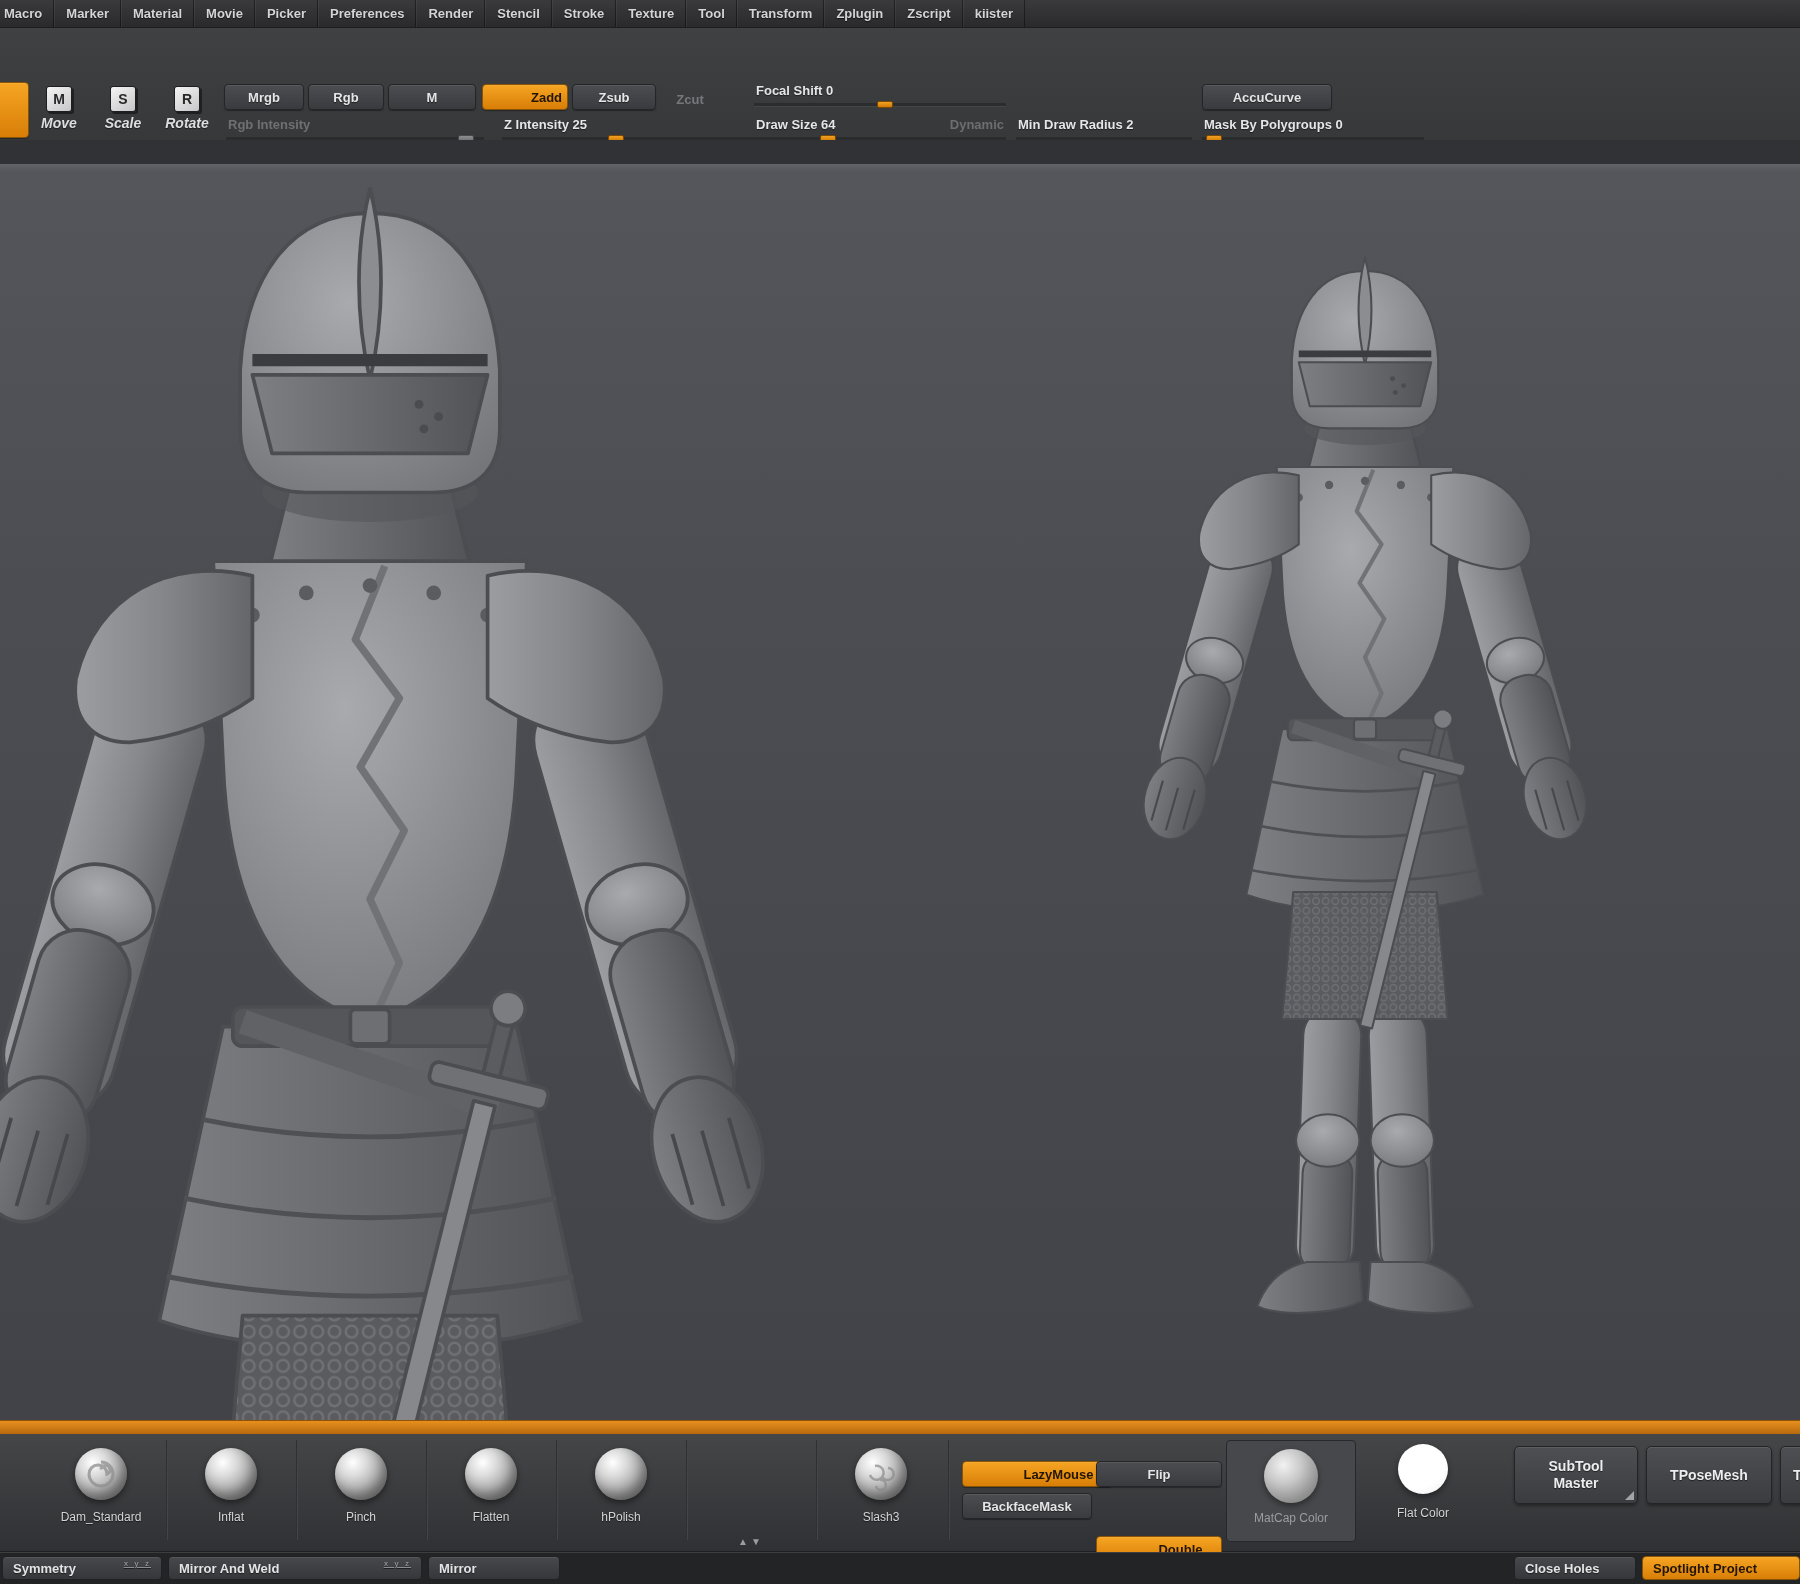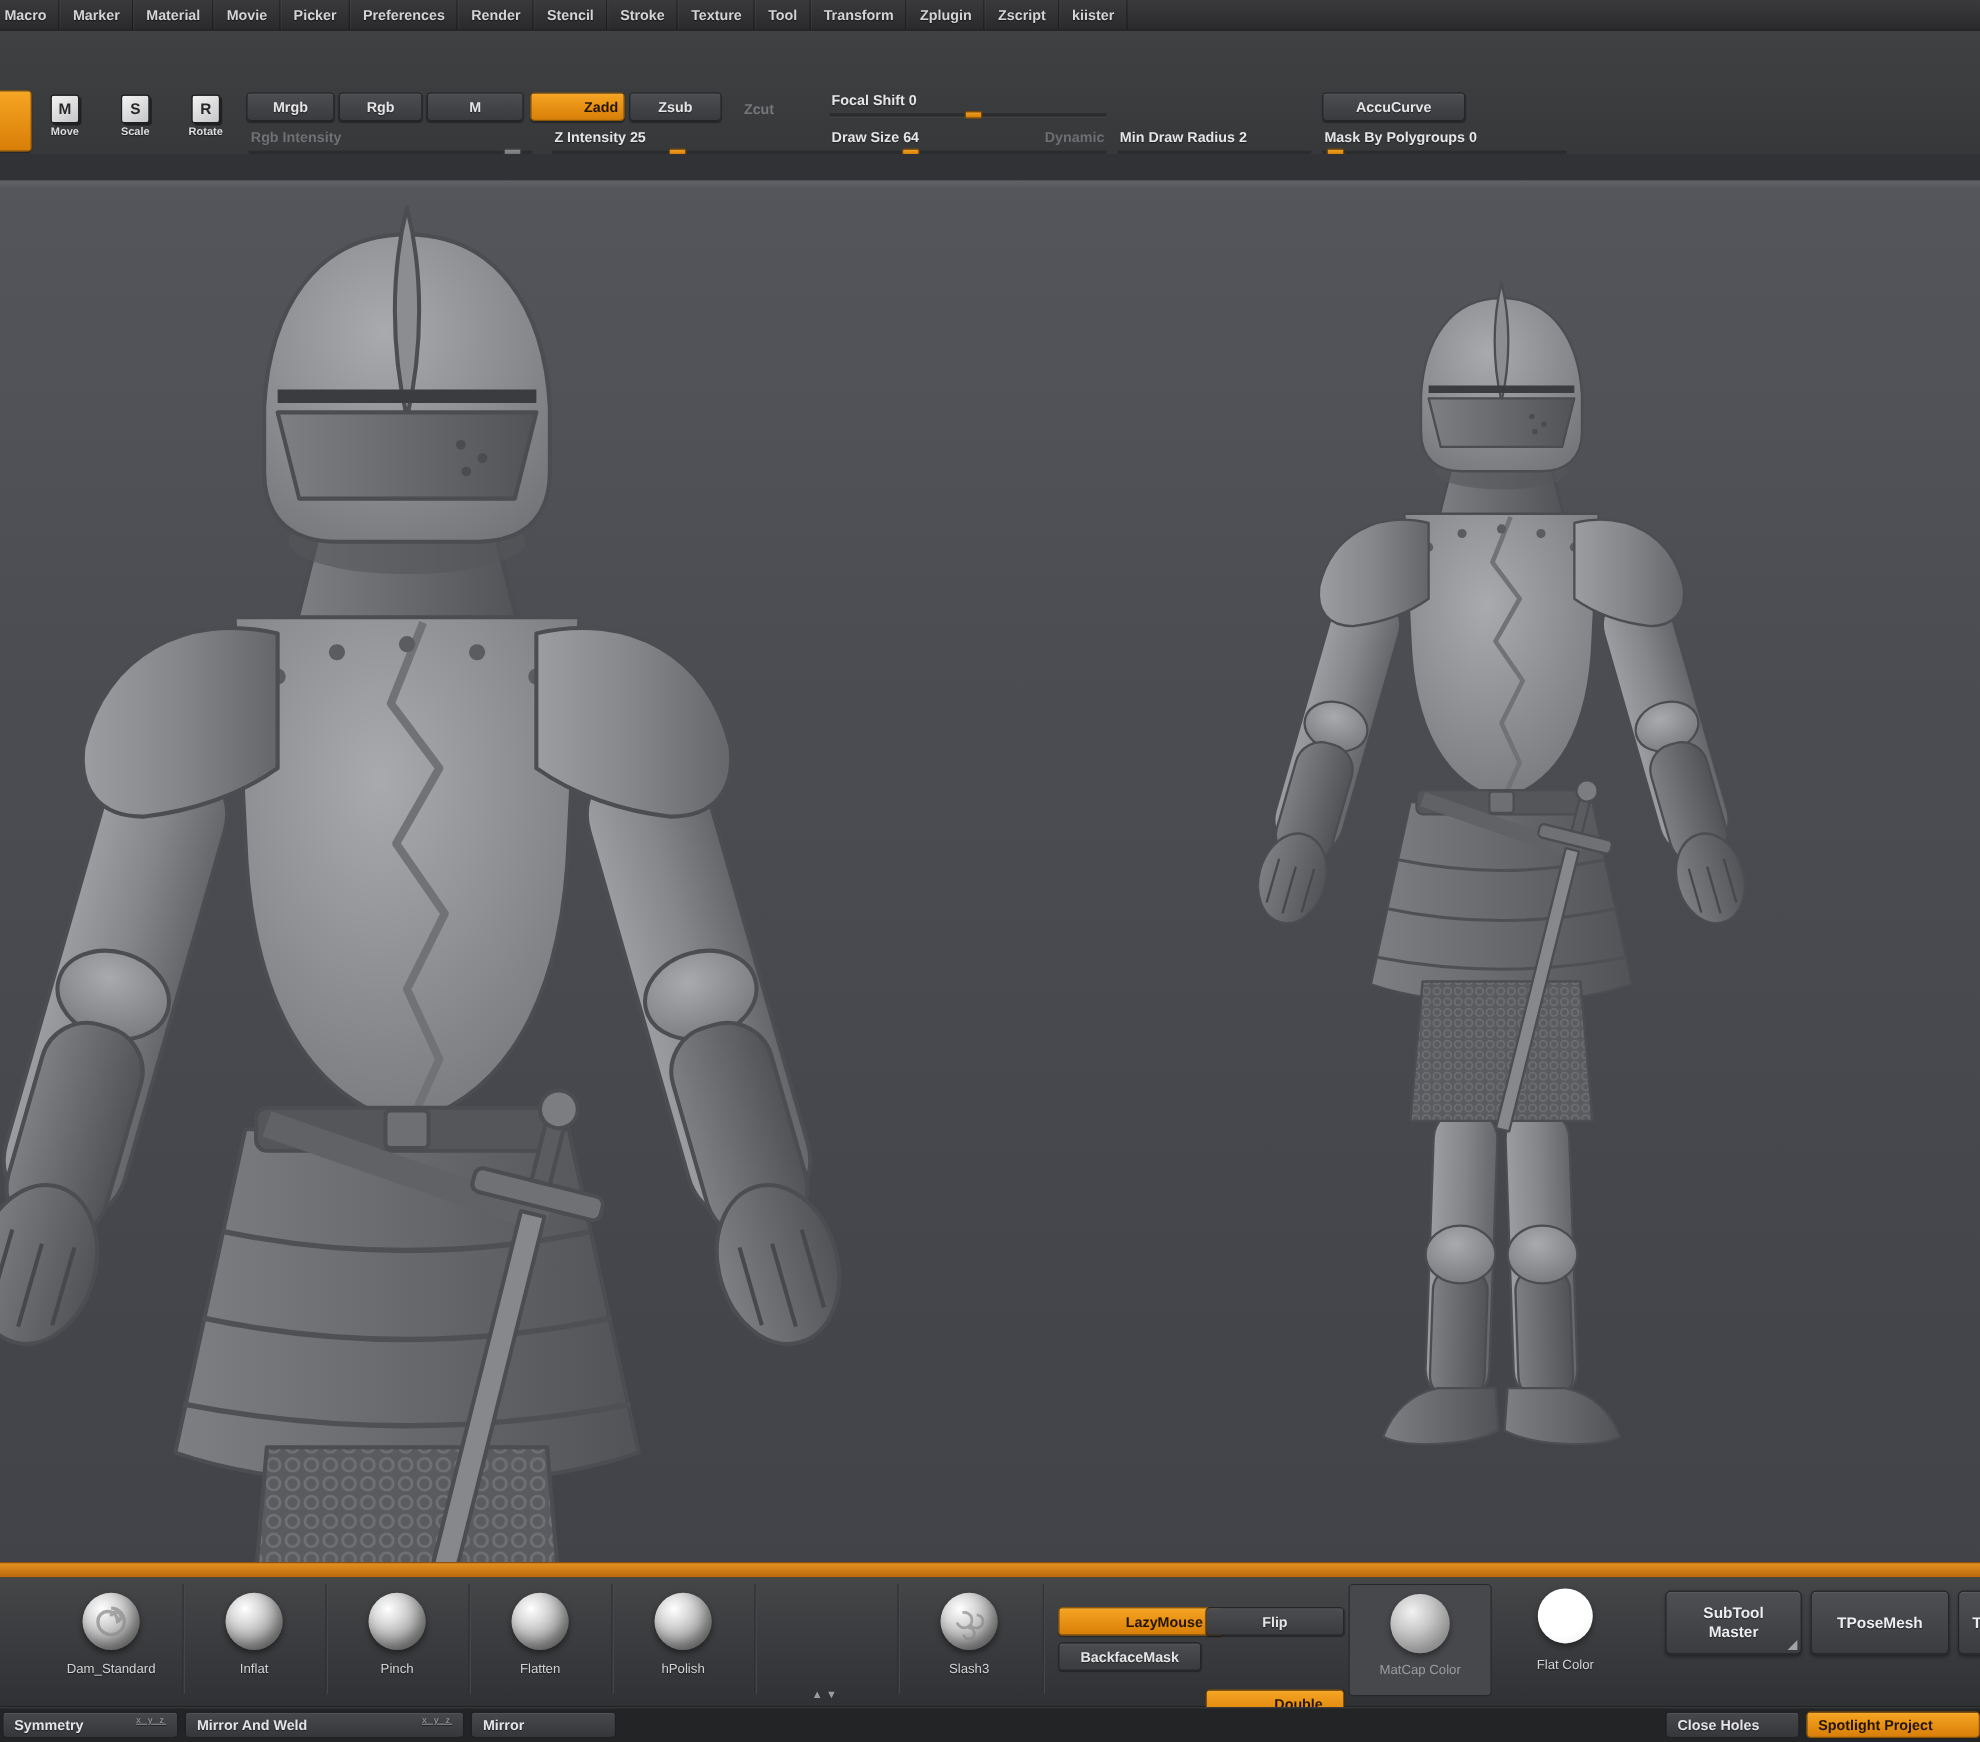--- a/index.html
+++ b/index.html
@@ -23,21 +23,21 @@
     background:linear-gradient(#4c4d50,#3a3b3e);border:1px solid #242528;border-radius:4px;
     box-shadow:inset 0 1px 0 rgba(255,255,255,.08),0 1px 1px rgba(0,0,0,.35);box-sizing:border-box;}
   .btn.orange{background:linear-gradient(#f6a523,#d87e07);color:#241503;border-color:#8a5406;text-shadow:none;padding-left:43px;}
   .btn.flat{background:none;border:none;box-shadow:none;color:#75777b;text-shadow:none;}
   .draw-sliver{left:-16px;top:54px;width:38px;height:56px;}
 
   .mode{position:absolute;width:58px;text-align:center;top:58px;}
   .mode .ic{width:24px;height:24px;margin:0 auto;display:flex;align-items:center;justify-content:center;
     background:linear-gradient(145deg,#f4f4f4,#c6c6c8);color:#28282a;font-size:14px;font-weight:bold;
     border:1px solid #1e1e20;border-radius:3px;box-shadow:2px 2px 0 rgba(0,0,0,.45);}
-  .mode .lbl{margin-top:3px;font-size:10px;font-weight:bold;color:#dedee0;text-shadow:0 1px 1px rgba(0,0,0,.5);}
+  .mode .lbl{margin-top:3px;font-size:14px;font-weight:bold;color:#dedee0;text-shadow:0 1px 1px rgba(0,0,0,.5);font-style:italic;}
 
   .slider{position:absolute;height:26px;}
   .slider .slabel{position:absolute;left:2px;top:1px;font-size:13px;font-weight:bold;color:#e6e6e8;
     text-shadow:0 1px 1px rgba(0,0,0,.5);white-space:nowrap;}
   .slider.disabled .slabel{color:#6e7073;text-shadow:none;}
   .strack{position:absolute;left:0;right:0;bottom:2px;height:3px;background:#2b2c2e;
     box-shadow:0 1px 0 rgba(255,255,255,.06);}
   .shandle{position:absolute;bottom:0;width:16px;height:7px;border-radius:2px;
     background:linear-gradient(#f3a11f,#cf7a08);border:1px solid #7a4a05;box-sizing:border-box;}
   .shandle.gray{background:linear-gradient(#8d8e90,#6e6f72);border-color:#48494c;}

